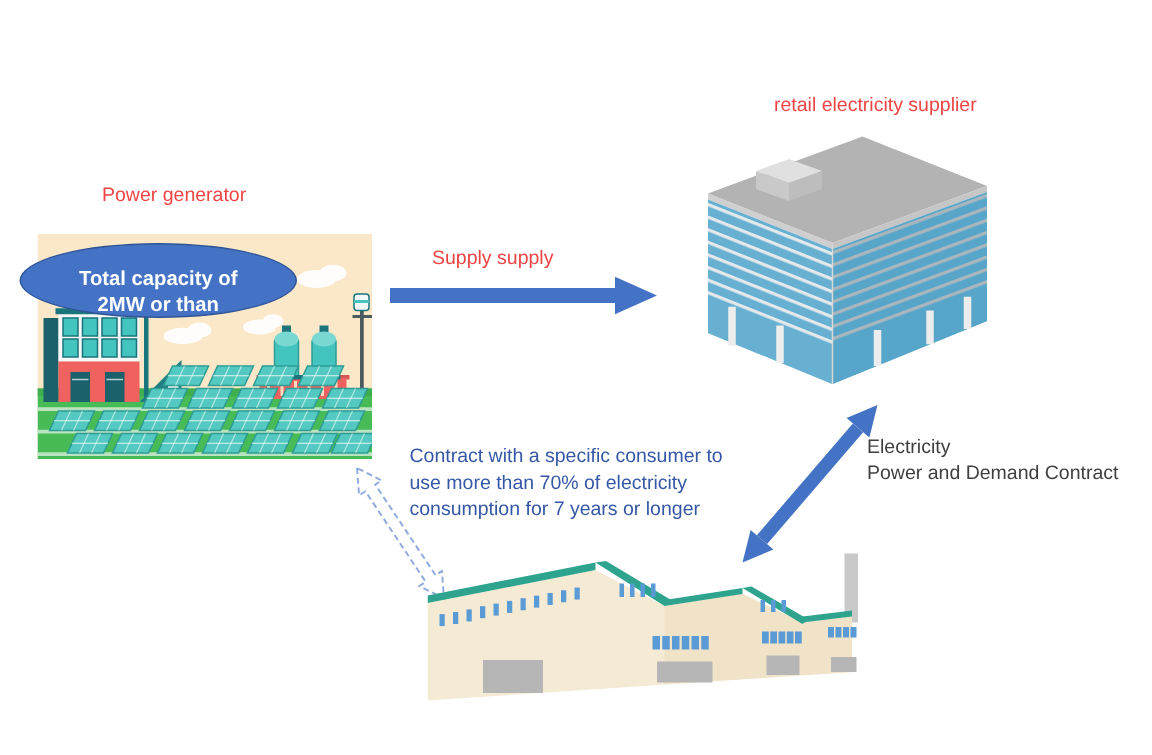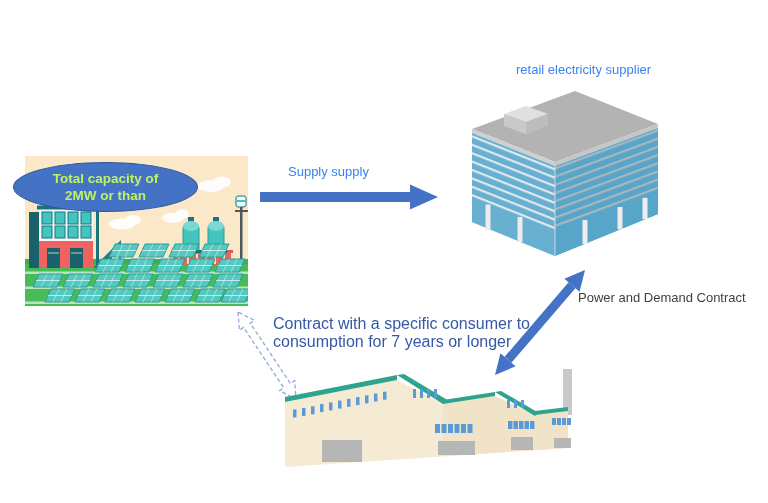--- a/index.html
+++ b/index.html
@@ -1,41 +1,42 @@
 <!DOCTYPE html>
 <html><head>
 <meta charset="utf-8">
 <style>
   html,body{margin:0;padding:0;background:#fff;}
   #stage{
     position:relative;width:768px;height:503px;background:#ffffff;overflow:hidden;
     font-family:"Liberation Sans",sans-serif;
   }
-  .lbl{position:absolute;font-size:13px;color:#3b82f6;white-space:nowrap;line-height:17px;}
+  .lbl{position:absolute;font-size:13px;color:#ef4444;white-space:nowrap;line-height:17px;}
   .abs{position:absolute;}
   #capacity-badge{
     position:absolute;left:13px;top:162px;width:183px;height:48px;
     background:#4472C4;border:1.5px solid #2F5597;border-radius:50%;
-    display:flex;flex-direction:column;align-items:center;justify-content:center;
-    color:#bef264;font-size:13.5px;font-weight:600;line-height:17px;text-align:center;
+    display:flex;flex-direction:column;align-items:center;justify-content:flex-end;
+    color:#ffffff;font-size:13.5px;font-weight:600;line-height:17px;text-align:center;
   }
   #consumer-contract-text{
     position:absolute;left:273px;top:295px;
-    color:#3558A6;font-size:16px;line-height:17.5px;white-space:nowrap;margin-top:20px;
+    color:#3558A6;font-size:13px;line-height:17.5px;white-space:nowrap;
   }
   #electricity-contract-label{
     position:absolute;left:578px;top:289px;
     color:#3F3F3F;font-size:13px;line-height:17px;white-space:nowrap;
   }
 </style>
 </head>
 <body>
 
 <div id="stage">
 
+  <div class="lbl" style="left:68px;top:121px;">Power generator</div>
 
   <svg class="abs" style="left:25px;top:156px;" width="223" height="150" viewBox="0 0 223 150">
     <defs>
       <g id="pnl">
         <polygon points="6,0 30,0 24,13 0,13" fill="#54C9C1" stroke="#2E9C95" stroke-width="1"></polygon>
         <line x1="3" y1="6.5" x2="27" y2="6.5" stroke="#ffffff" stroke-width="0.8" opacity="0.8"></line>
         <line x1="14" y1="0" x2="8" y2="13" stroke="#ffffff" stroke-width="0.8" opacity="0.55"></line>
         <line x1="22" y1="0" x2="16" y2="13" stroke="#ffffff" stroke-width="0.8" opacity="0.55"></line>
       </g>
     </defs>
@@ -189,29 +190,31 @@
 
   <svg class="abs" style="left:480px;top:255px;" width="120" height="130" viewBox="0 0 120 130">
     <g fill="#4472C4">
       <line x1="28" y1="104.8" x2="92" y2="30.2" stroke="#4472C4" stroke-width="9"></line>
       <polygon points="105,15 99.6,36.7 84.4,23.7"></polygon>
       <polygon points="15,120 35.6,111.3 20.4,98.3"></polygon>
     </g>
   </svg>
 
   <div id="electricity-contract-label">
+    <div>Electricity</div>
     <div>Power and Demand Contract</div>
   </div>
 
   <svg class="abs" style="left:228px;top:304px;" width="80" height="100" viewBox="0 0 80 100">
     <polygon points="10,8 11.4,26.3 15.6,23.5 55.8,83.9 51.6,86.7 68,95 66.6,76.7 62.4,79.5 22.2,19.1 26.4,16.3" fill="#ffffff" stroke="#8FAADC" stroke-width="1.3" stroke-dasharray="4 2.5"></polygon>
   </svg>
 
   <div id="consumer-contract-text">
     <div>Contract with a specific consumer to</div>
+    <div>use more than 70% of electricity</div>
     <div>consumption for 7 years or longer</div>
   </div>
 
   <svg class="abs" style="left:285px;top:363px;" width="295" height="112" viewBox="0 0 295 112">
 
     <rect x="278" y="6" width="9" height="46" fill="#C9C9C9"></rect>
 
     <polygon points="0,39 112,17 158,41 210,33 250,52 283,48 283,85 0,104" fill="#F5EAD3"></polygon>
     <polygon points="158,41 210,33 250,52 283,48 283,85 158,93" fill="#F0E3C8"></polygon>
 

